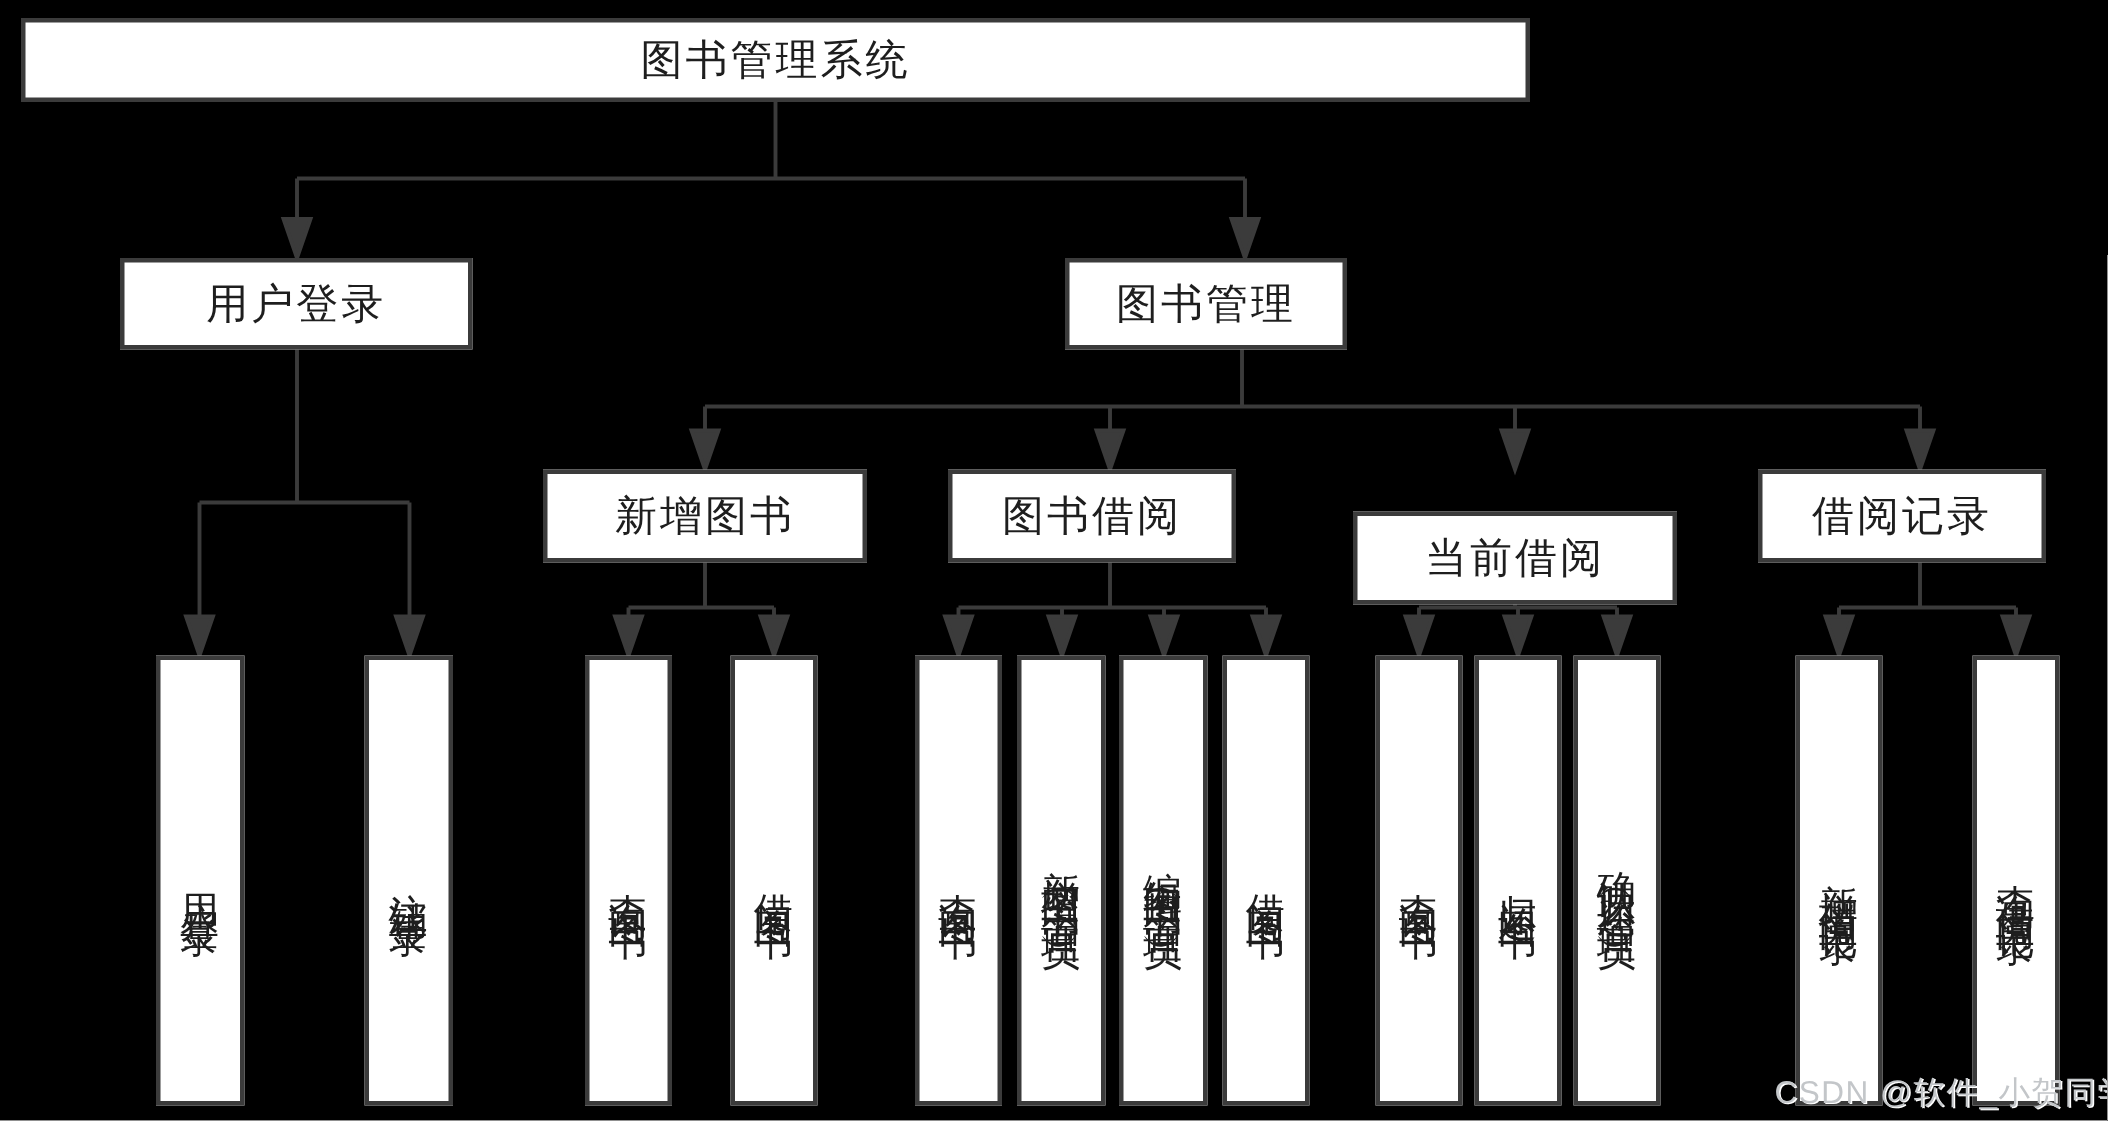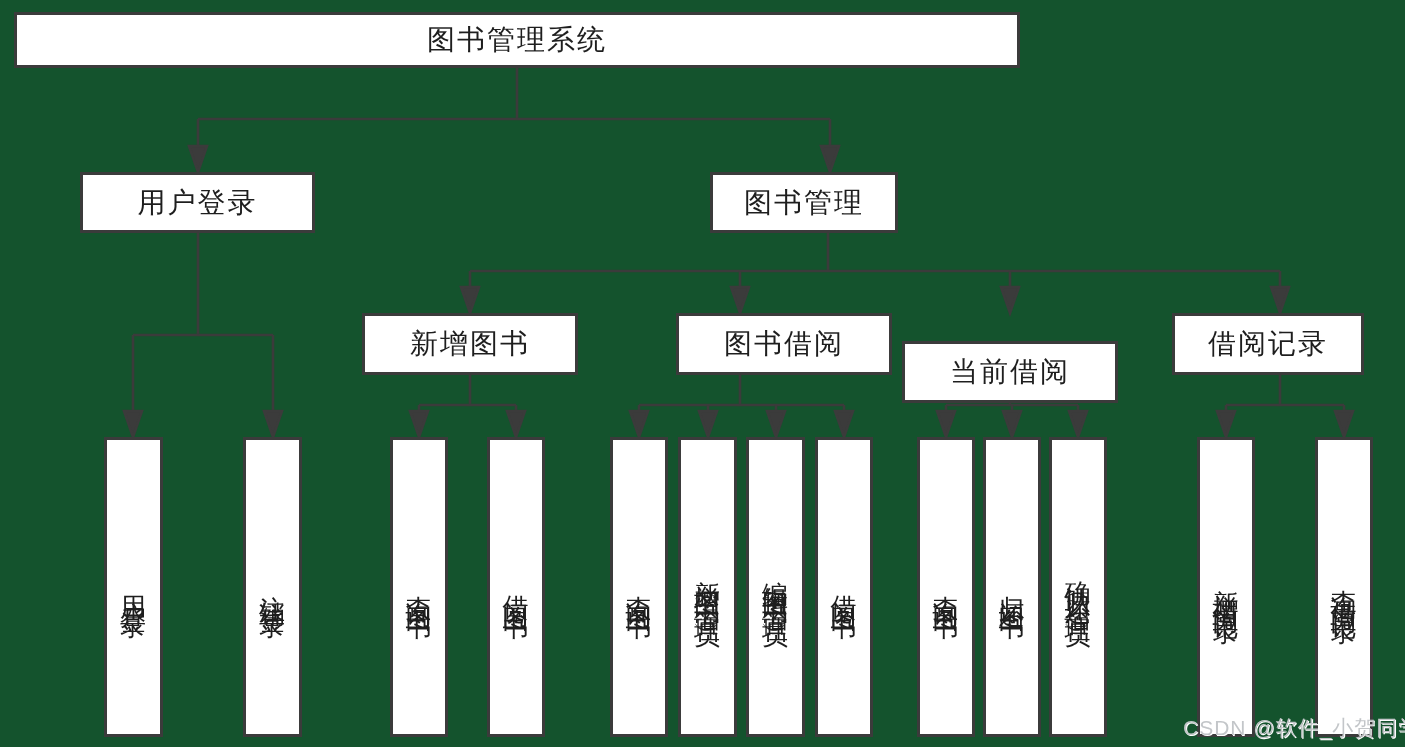--- a/index.html
+++ b/index.html
@@ -5,21 +5,21 @@
   html, body {
     margin: 0;
     padding: 0;
     background: #ffffff;
     font-family: "Liberation Sans", "DejaVu Sans", sans-serif;
   }
   .canvas {
     position: relative;
     width: 1405px;
     height: 747px;
-    background: #14532d;
+    background: #000000;
     overflow: hidden;
   }
   .connectors {
     position: absolute;
     left: 0;
     top: 0;
     width: 1405px;
     height: 747px;
     pointer-events: none;
   }
@@ -138,21 +138,21 @@
       </g>
     </g>
   </svg>
 
   <div class="node hnode" style="left:14px; top:12px; width:1006px; height:56px;">图书管理系统</div>
 
   <div class="node hnode" style="left:80px; top:172px; width:235px; height:61px;">用户登录</div>
   <div class="node hnode" style="left:710px; top:172px; width:188px; height:61px;">图书管理</div>
 
   <div class="node hnode" style="left:362px; top:313px; width:216px; height:62px;">新增图书</div>
-  <div class="node hnode" style="left:632px; top:313px; width:216px; height:62px;margin-left:44px;">图书借阅</div>
+  <div class="node hnode" style="left:632px; top:313px; width:192px; height:62px;">图书借阅</div>
   <div class="node hnode" style="left:902px; top:313px; width:216px; height:62px;margin-top:28px;">当前借阅</div>
   <div class="node hnode" style="left:1172px; top:313px; width:192px; height:62px;">借阅记录</div>
 
   <div class="node vnode" style="left:104px; top:437px; width:59px; height:300px;">用户登录</div>
   <div class="node vnode" style="left:243px; top:437px; width:59px; height:300px;">注销登录</div>
 
   <div class="node vnode" style="left:390px; top:437px; width:58px; height:300px;">查询图书</div>
   <div class="node vnode" style="left:487px; top:437px; width:58px; height:300px;">借阅图书</div>
 
   <div class="node vnode" style="left:610px; top:437px; width:58px; height:300px;">查询图书</div>

